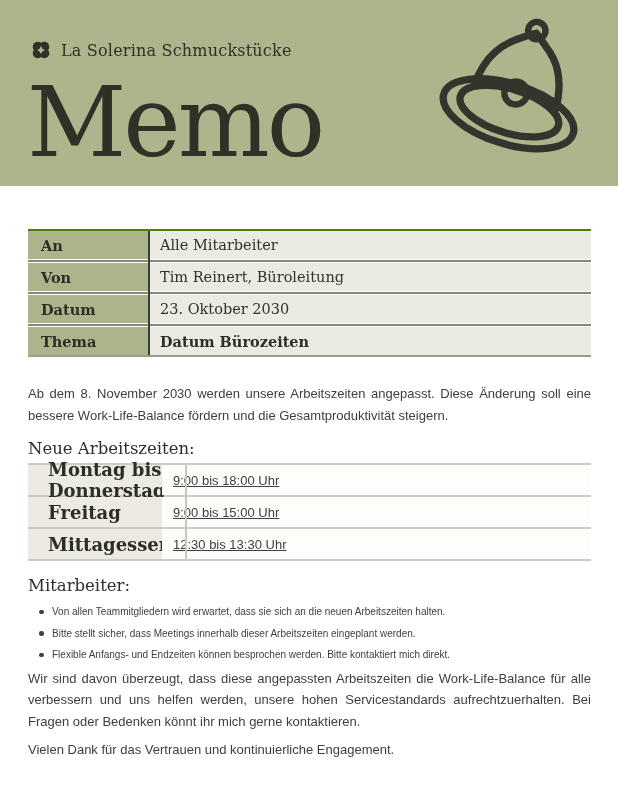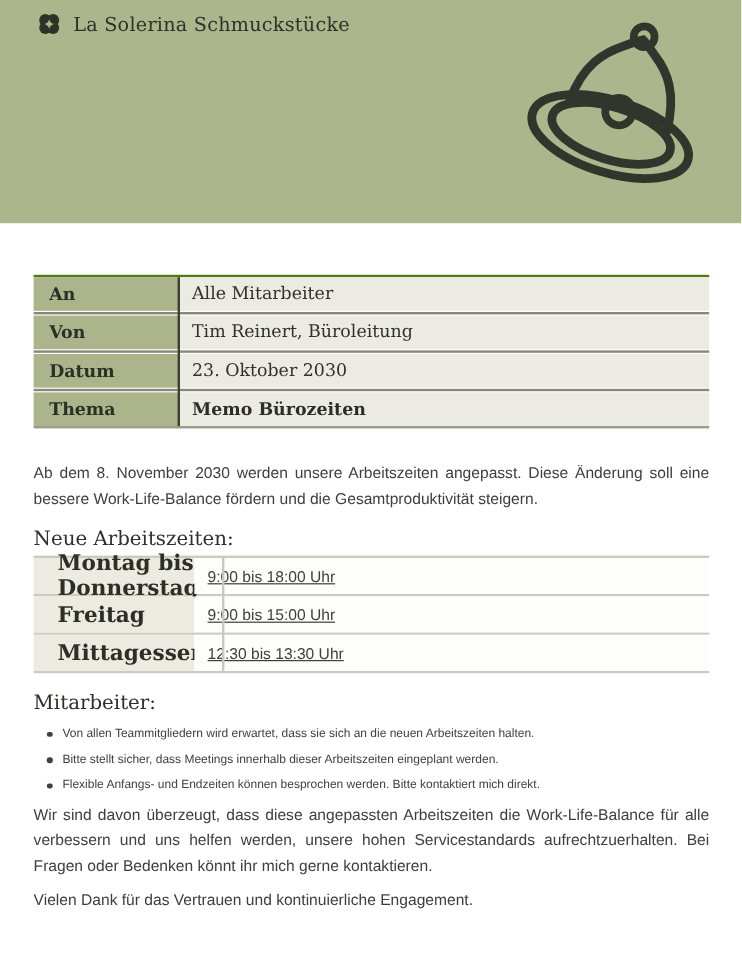--- a/index.html
+++ b/index.html
@@ -11,21 +11,21 @@
     overflow:hidden;
     font-family:"Liberation Sans", sans-serif;
   }
   
   .hero {
     position:relative;
     height:186px;
     background:#acb58b;
   }
   .brand {
-    position:absolute; top:9px; left:30px;
+    position:absolute; top:39px; left:30px;
     display:flex; align-items:center; gap:9px;
   }
   .brand-text {
     font-family:"DejaVu Serif","Liberation Serif",serif;
     font-size:16px; color:#2e3127; letter-spacing:.2px;
   }
   .memo-title {
     position:absolute; left:27px; top:74px;
     font-family:"DejaVu Serif","Liberation Serif",serif;
     font-weight:500;
@@ -140,20 +140,21 @@
     <svg class="bell" width="160" height="170" viewBox="0 0 175 178">
       <g transform="rotate(17 87 90)" fill="none" stroke="#32352b" stroke-width="8" stroke-linecap="round">
         <circle cx="89" cy="17" r="9.5" stroke-width="7"></circle>
         <path d="M 41 93 C 43 57 59 41 73 31 C 81 25 85 22 89 20 C 93 22 96 25 104 31 C 118 41 132 57 134 93"></path>
         <ellipse cx="86" cy="113" rx="74" ry="33"></ellipse>
         <ellipse cx="86" cy="110" rx="56" ry="24"></ellipse>
         <circle cx="87" cy="89" r="12.5" stroke-width="7"></circle>
       </g>
     </svg>
 
+    <h1 class="memo-title">Memo</h1>
   </header>
 
   <main class="content">
 
     <section class="meta-table">
       <div class="mrow">
         <div class="mlabel">An</div>
         <div class="mval">Alle Mitarbeiter</div>
       </div>
       <div class="msep"></div>
@@ -162,21 +163,21 @@
         <div class="mval">Tim Reinert, Büroleitung</div>
       </div>
       <div class="msep"></div>
       <div class="mrow">
         <div class="mlabel">Datum</div>
         <div class="mval">23. Oktober 2030</div>
       </div>
       <div class="msep"></div>
       <div class="mrow">
         <div class="mlabel">Thema</div>
-        <div class="mval bold">Memo Bürozeiten</div>
+        <div class="mval bold">Datum Bürozeiten</div>
       </div>
       <div class="vline-dark"></div>
     </section>
 
     <p class="intro">Ab dem 8. November 2030 werden unsere Arbeitszeiten angepasst. Diese Änderung soll eine bessere Work-Life-Balance fördern und die Gesamtproduktivität steigern.</p>
 
     <h2 class="heading">Neue Arbeitszeiten:</h2>
 
     <section class="schedule-table">
       <div class="srow">

